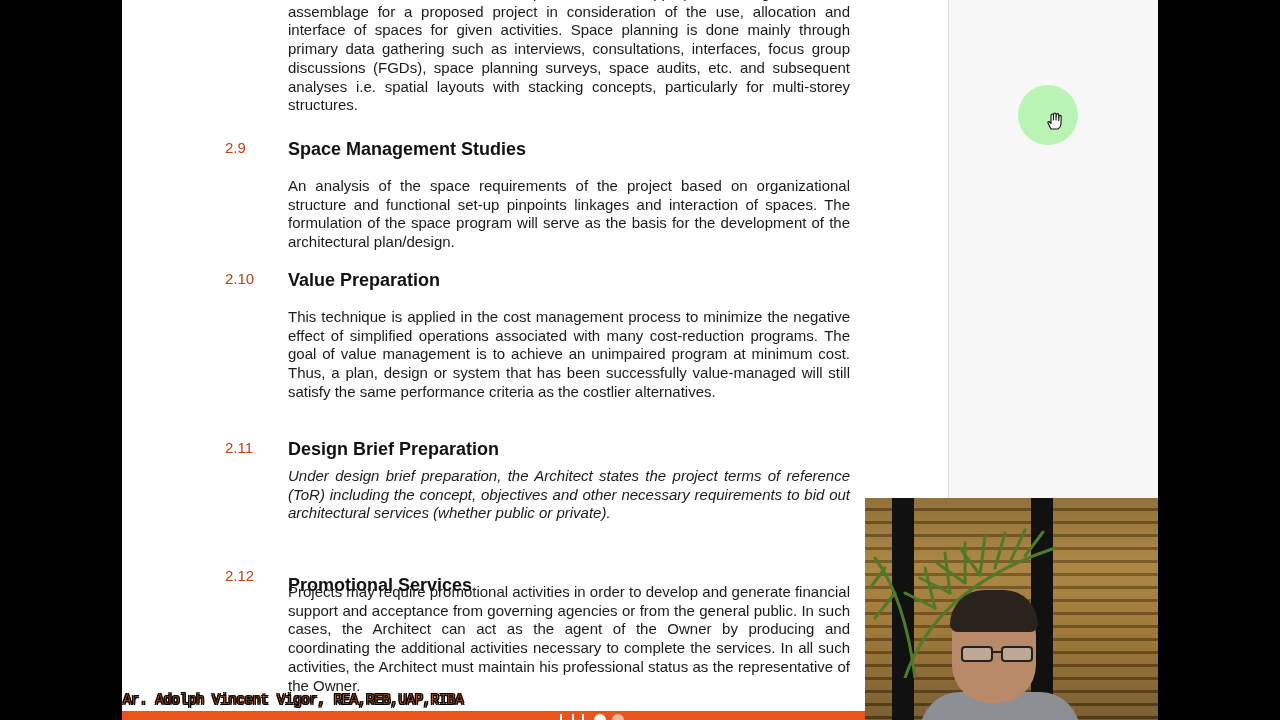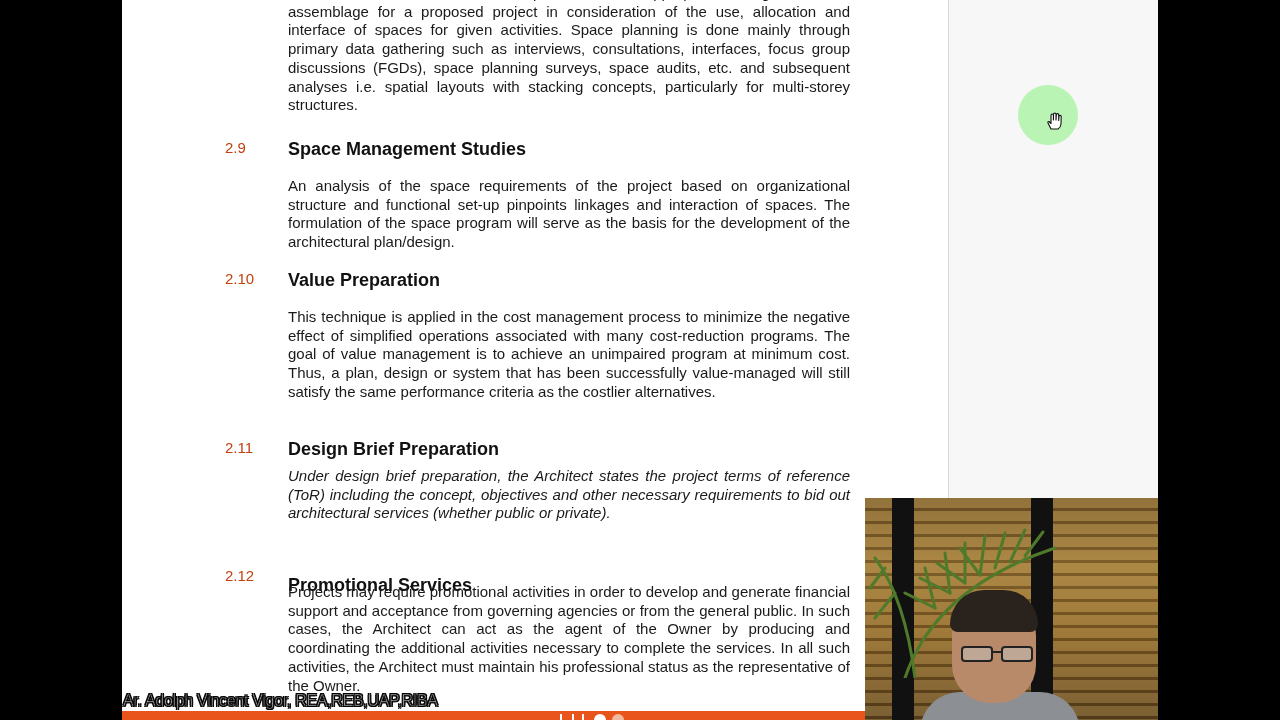--- a/index.html
+++ b/index.html
@@ -17,21 +17,21 @@
   .webcam { position:absolute; left:865px; top:498px; width:293px; height:222px; overflow:hidden; background:linear-gradient(180deg,#7a5b2a 0%,#9a7535 30%,#8a6428 60%,#5d4420 100%); }
   .wood-stripes { position:absolute; inset:0; background:repeating-linear-gradient(180deg, rgba(255,220,140,0.18) 0px, rgba(255,220,140,0.18) 10px, rgba(40,25,5,0.25) 10px, rgba(40,25,5,0.25) 13px); }
   .post { position:absolute; top:0; width:22px; height:222px; background:#111; }
   .palm { position:absolute; left:0; top:0; width:200px; height:180px; }
   .person-head { position:absolute; left:952px; top:593px; width:84px; height:110px; border-radius:42px 42px 38px 38px; background:#b98a6a; }
   .person-hair { position:absolute; left:950px; top:590px; width:88px; height:42px; border-radius:44px 44px 10px 10px; background:#2a221c; }
   .person-glasses { position:absolute; left:960px; top:645px; width:74px; height:18px; }
   .person-body { position:absolute; left:920px; top:692px; width:160px; height:40px; border-radius:40px 40px 0 0; background:#8c8f93; }
   .bottom-bar { position:absolute; left:122px; top:711px; width:743px; height:9px; background:#e8541c; }
   .bottom-dots { position:absolute; left:560px; top:712px; width:80px; height:8px; }
-  .caption { position:absolute; left:123px; top:692px; font-size:16px; color:#a3a3a3; letter-spacing:-0.3px; -webkit-text-stroke:0.6px #000; text-shadow: 1px 1px 0 #000, -1px -1px 0 #000, 1px -1px 0 #000, -1px 1px 0 #000; white-space:nowrap; }
+  .caption { position:absolute; left:123px; top:692px; font-size:14px; color:#f97316; letter-spacing:-0.3px; -webkit-text-stroke:0.6px #000; text-shadow: 1px 1px 0 #000, -1px -1px 0 #000, 1px -1px 0 #000, -1px 1px 0 #000; white-space:nowrap;font-family:Liberation Mono, monospace; }
 </style>
 </head>
 <body>
 
 <div class="left-bar"></div>
 <div class="right-bar"></div>
 
 <div class="doc-page">
   <div class="content">
     <p class="para" style="top:-16px;margin:0;">The Architect determines the adequate size and appropriate configuration and assemblage for a proposed project in consideration of the use, allocation and interface of spaces for given activities. Space planning is done mainly through primary data gathering such as interviews, consultations, interfaces, focus group discussions (FGDs), space planning surveys, space audits, etc. and subsequent analyses i.e. spatial layouts with stacking concepts, particularly for multi-storey structures.</p>

